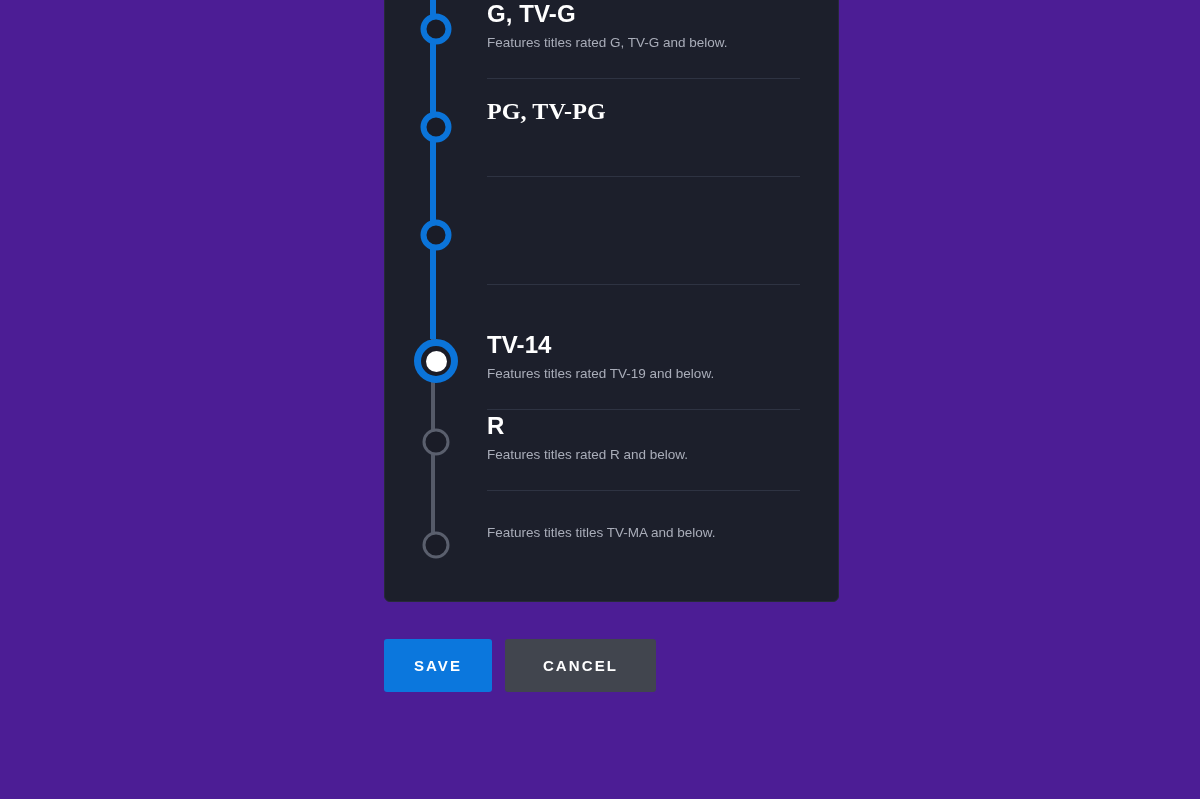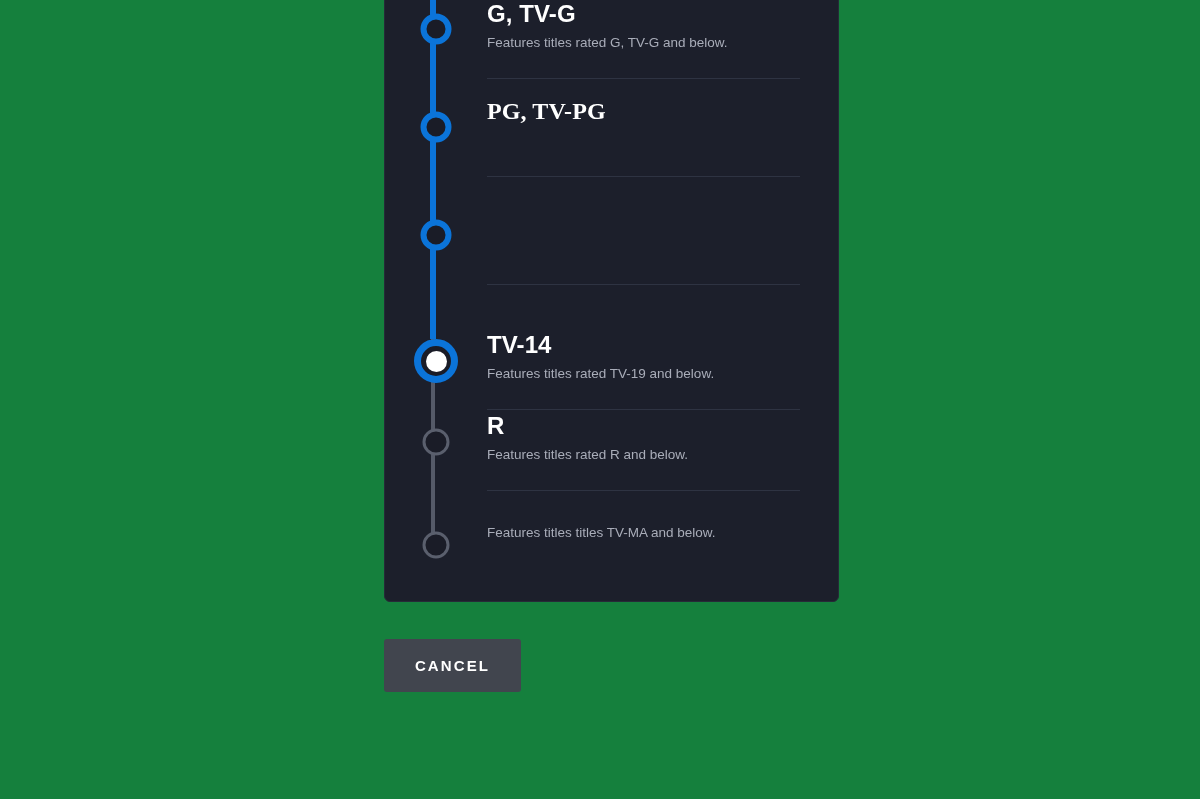--- a/index.html
+++ b/index.html
@@ -13,21 +13,21 @@
   body {
     background: #1a1c27;
     font-family: "Liberation Sans", sans-serif;
     -webkit-font-smoothing: antialiased;
   }
 
   .screen {
     position: relative;
     width: 1200px;
     height: 799px;
-    background: #15803d;
+    background: #4c1d95;
   }
 
   
   .rating-card {
     position: absolute;
     left: 384px;
     top: -150px;             
     width: 455px;
     height: 752px;
     background: #1c1f2b;
@@ -158,21 +158,21 @@
     display: flex;
     align-items: center;
     justify-content: center;
     text-transform: uppercase;
   }
   .btn-save {
     width: 108px;
     background: #0b77dd;
   }
   .btn-cancel {
-    width: 137px;
+    width: 151px;
     background: #41454e;
   }
 </style>
 </head>
 <body>
 
 <div class="screen">
 
   <div class="rating-card">
     <div class="timeline">
@@ -226,16 +226,17 @@
         <div class="node node-todo" style="top:53px;"></div>
         <div class="row-text" style="top:24px;">
           <div class="row-desc">Features titles titles TV-MA and below.</div>
         </div>
       </div>
 
     </div>
   </div>
 
   <div class="actions">
+    <button class="btn btn-save">Save</button>
     <button class="btn btn-cancel">Cancel</button>
   </div>
 
 </div>
 
 </body></html>

